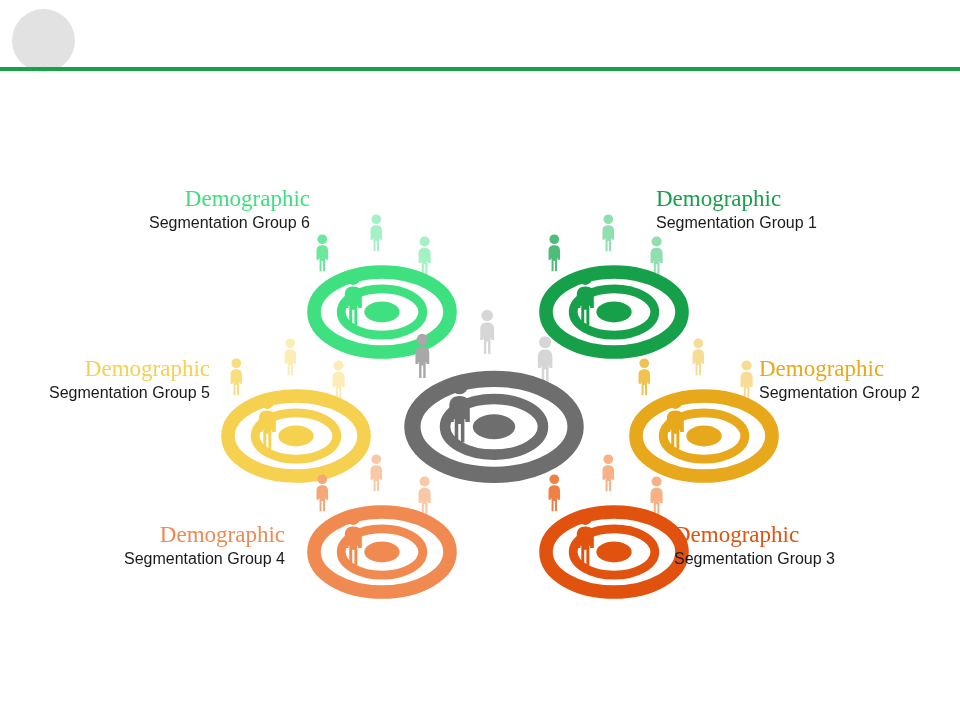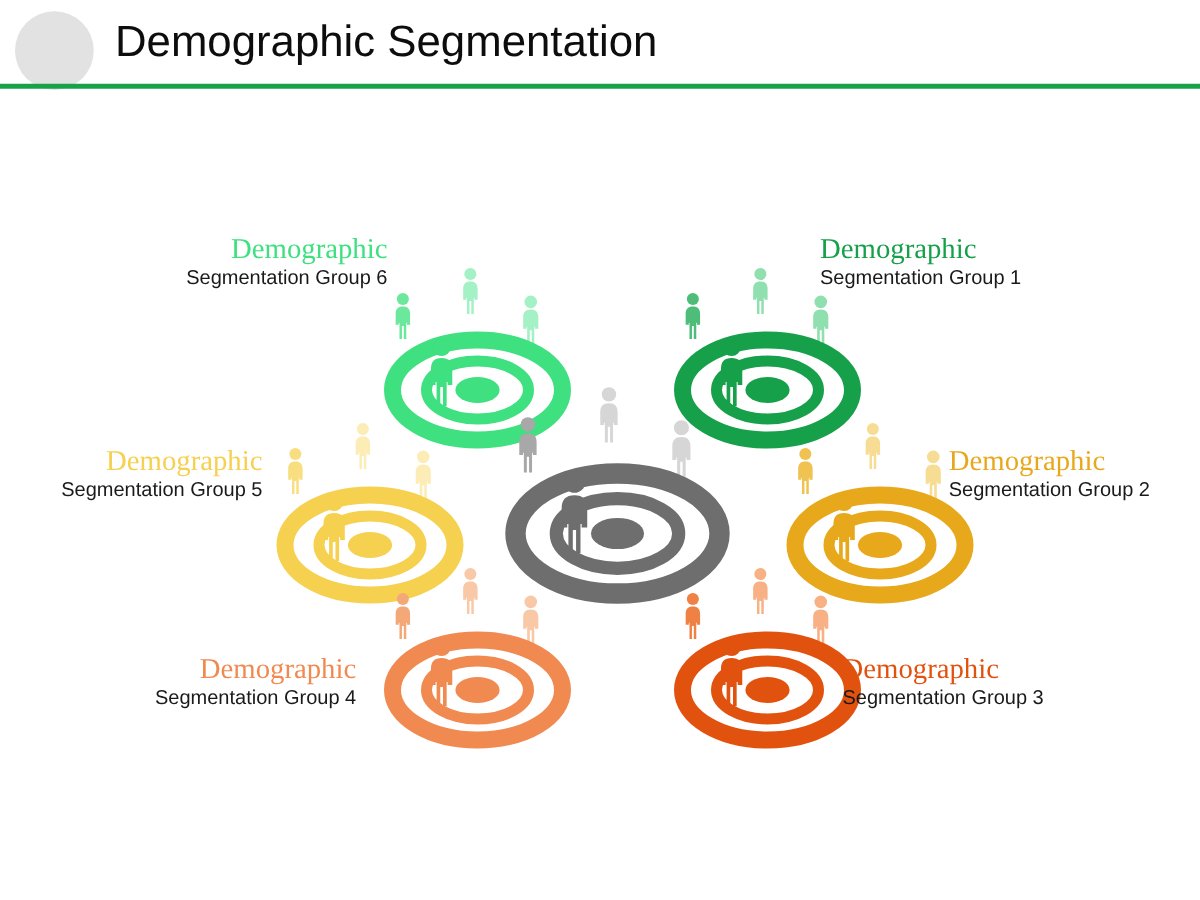--- a/index.html
+++ b/index.html
@@ -79,21 +79,20 @@
   }
   .align-right { text-align: right; }
   .align-left  { text-align: left; }
 </style>
 </head>
 <body>
 
 <div id="header">
   <div id="header-circle"></div>
   <div id="header-rule"></div>
-  <div id="page-title">Demographic Segmentation</div>
 </div>
 
 <div id="diagram">
 
   <div class="cluster" style="left:282px; top:128px;">
     <svg viewBox="0 0 200 160">
       <g id="g6-bg">
           <g>
             <g fill="#a3f1c4" transform="translate(88,6) scale(1.05)">
               <circle cx="6" cy="5" r="4.6"></circle>

